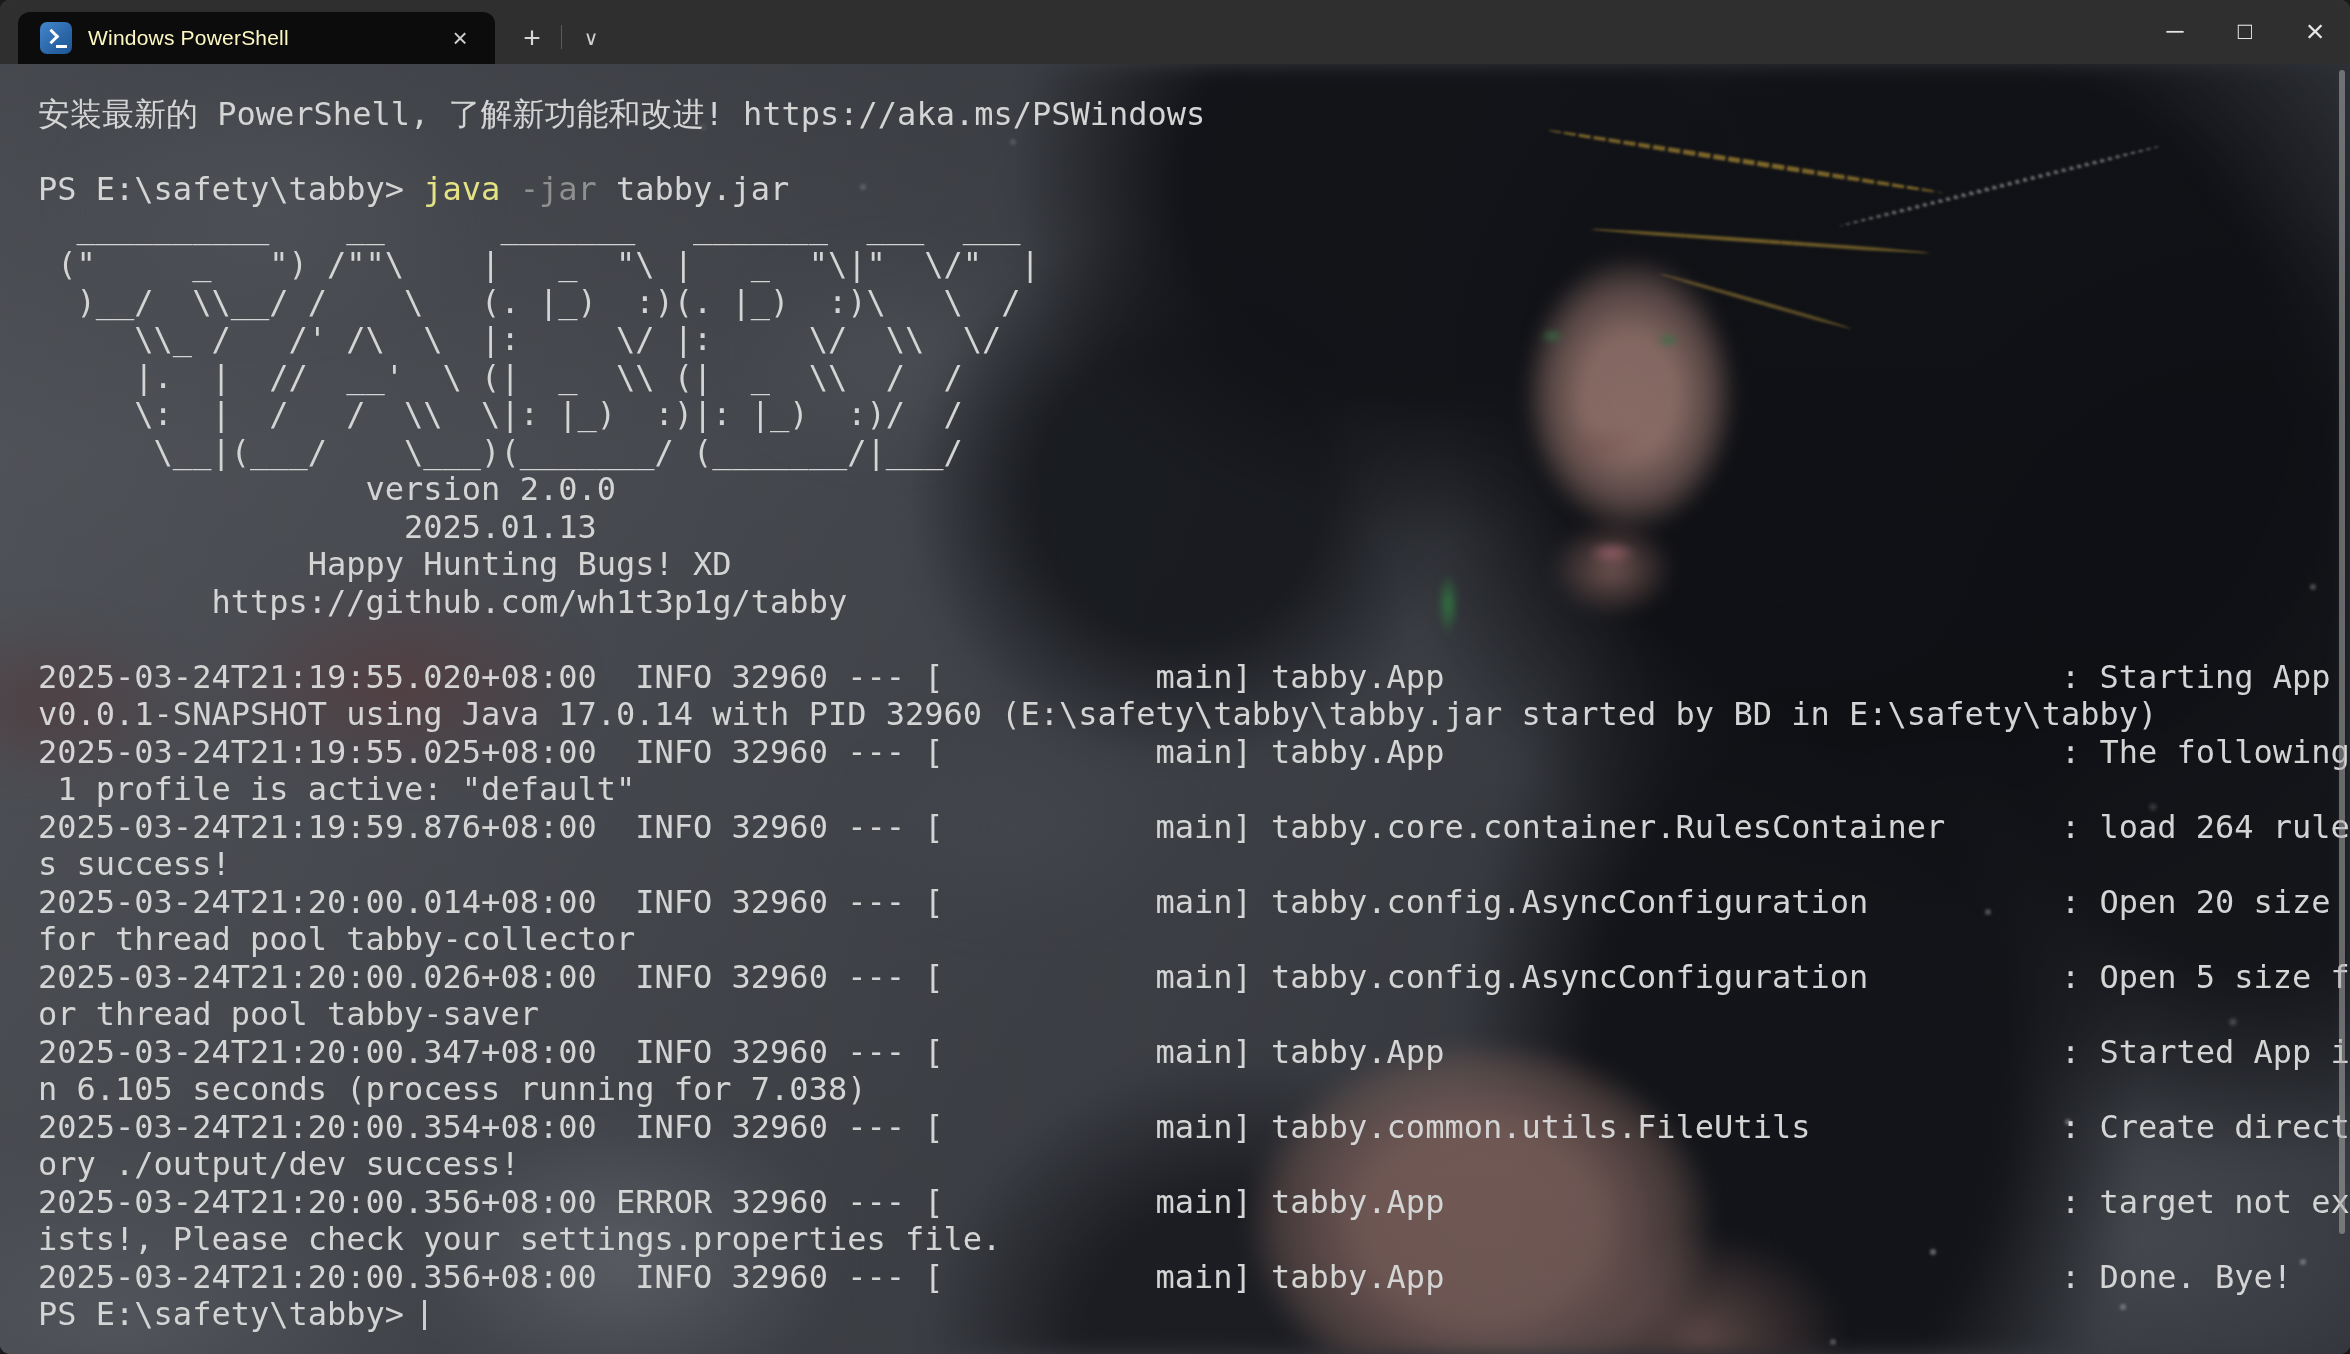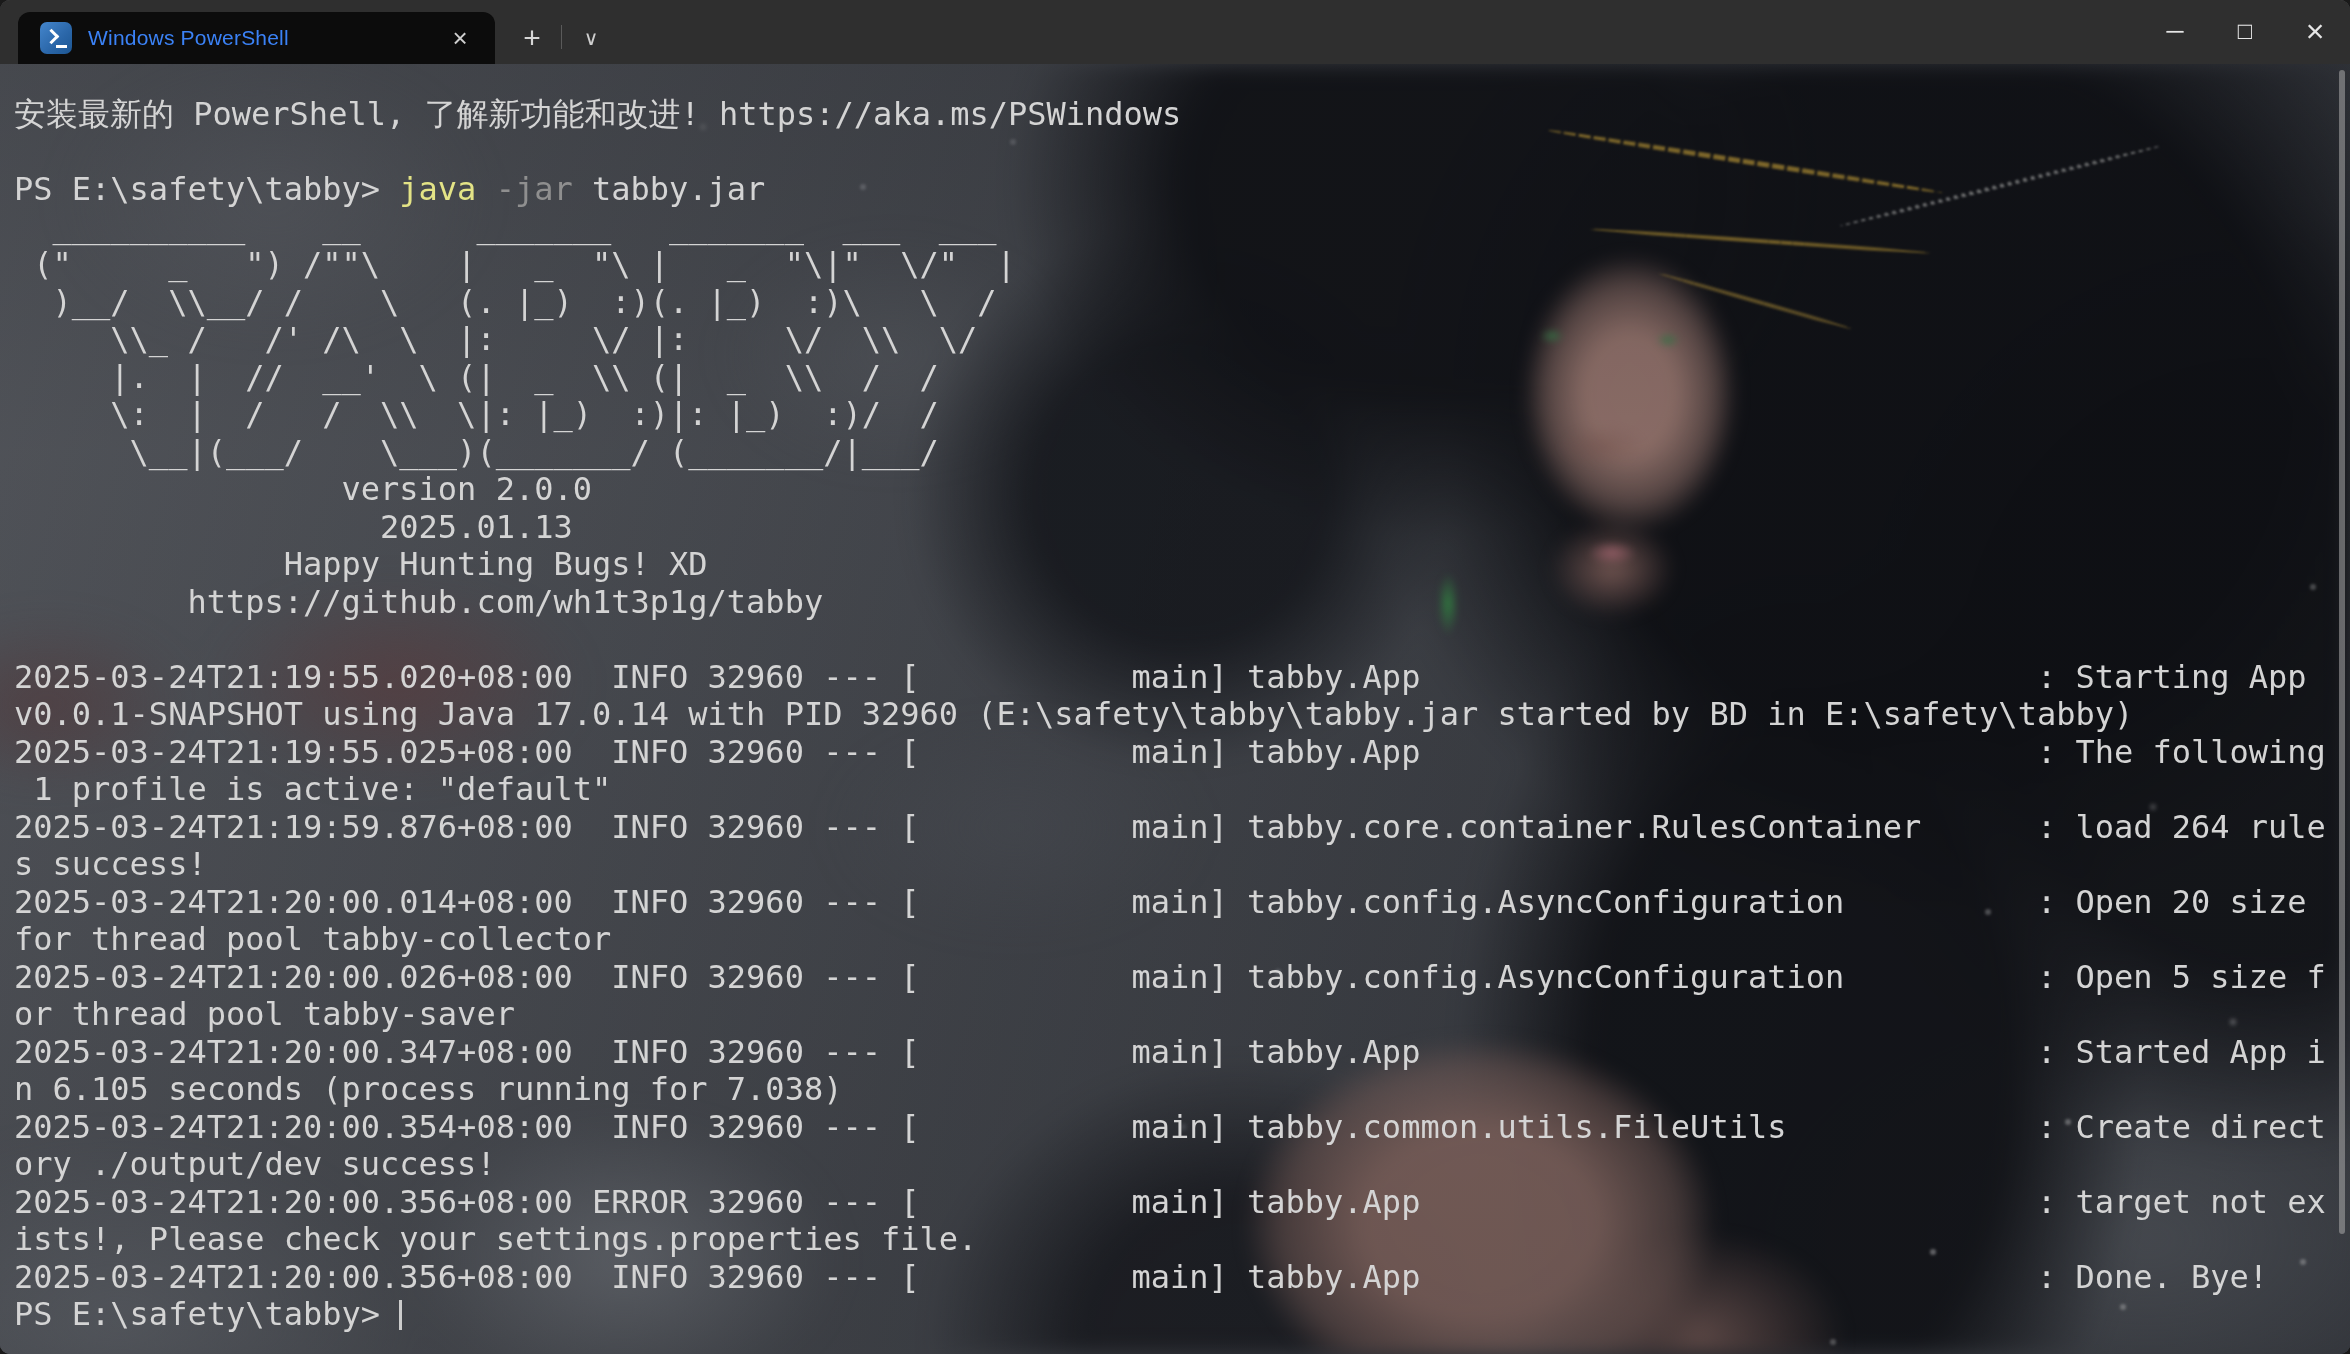--- a/index.html
+++ b/index.html
@@ -25,21 +25,21 @@
   }
   .ps-icon .chev{
     position:absolute; left:6px; top:9px; width:8px; height:8px;
     border-right:3px solid #fff; border-bottom:3px solid #fff;
     transform:rotate(-45deg);
   }
   .ps-icon .under{
     position:absolute; right:5px; bottom:6px; width:11px; height:3px; background:#fff;
   }
   .tab-title{
-    margin-left:16px; color:#3b82f6; font-size:21px; letter-spacing:.2px;
+    margin-left:16px; color:#fef9c3; font-size:21px; letter-spacing:.2px;
     white-space:nowrap; overflow:hidden;
   }
   .tab-close{
     margin-left:auto; color:#cfcfcf; font-size:26px; line-height:26px;
     width:34px; text-align:center; cursor:pointer; font-weight:300;
   }
   .tbtn{
     color:#d6d6d6; font-size:30px; line-height:30px; width:46px; height:52px;
     display:flex; align-items:center; justify-content:center; cursor:pointer;
     margin-bottom:0; align-self:flex-end;
@@ -124,21 +124,21 @@
     background:linear-gradient(rgba(18,20,25,.42), rgba(18,20,25,.30) 30%, rgba(18,20,25,.38));
   }
   
   .term{
     position:absolute; left:0; top:0; right:0; bottom:0; margin:0;
     padding:32px 0 0 14px; z-index:5;
     font-family:"DejaVu Sans Mono","Liberation Mono",monospace;
     font-size:32px; line-height:37.5px; color:var(--fg,#d4d4d4);
     white-space:pre;
   }
-  .trow{height:37.5px; line-height:37.5px; white-space:pre;}
+  .trow{height:37.5px; line-height:37.5px; white-space:pre;margin-left:24px;}
   .c-fg{color:var(--fg,#d4d4d4);}
   .c-cmd{color:var(--cmd,#e3e386);text-align:right;}
   .c-param{color:var(--param,#8f8f8f);}
   .cursor{
     display:inline-block; width:3px; height:30px; vertical-align:-5px;
     background:var(--cursor,#cccccc);
   }
   .sbar{position:absolute; right:0; top:0; width:16px; height:100%; z-index:6;}
   .thumb{position:absolute; right:5px; top:6px; width:6px; height:1164px;
          background:rgba(170,170,170,.55); border-radius:3px;}

